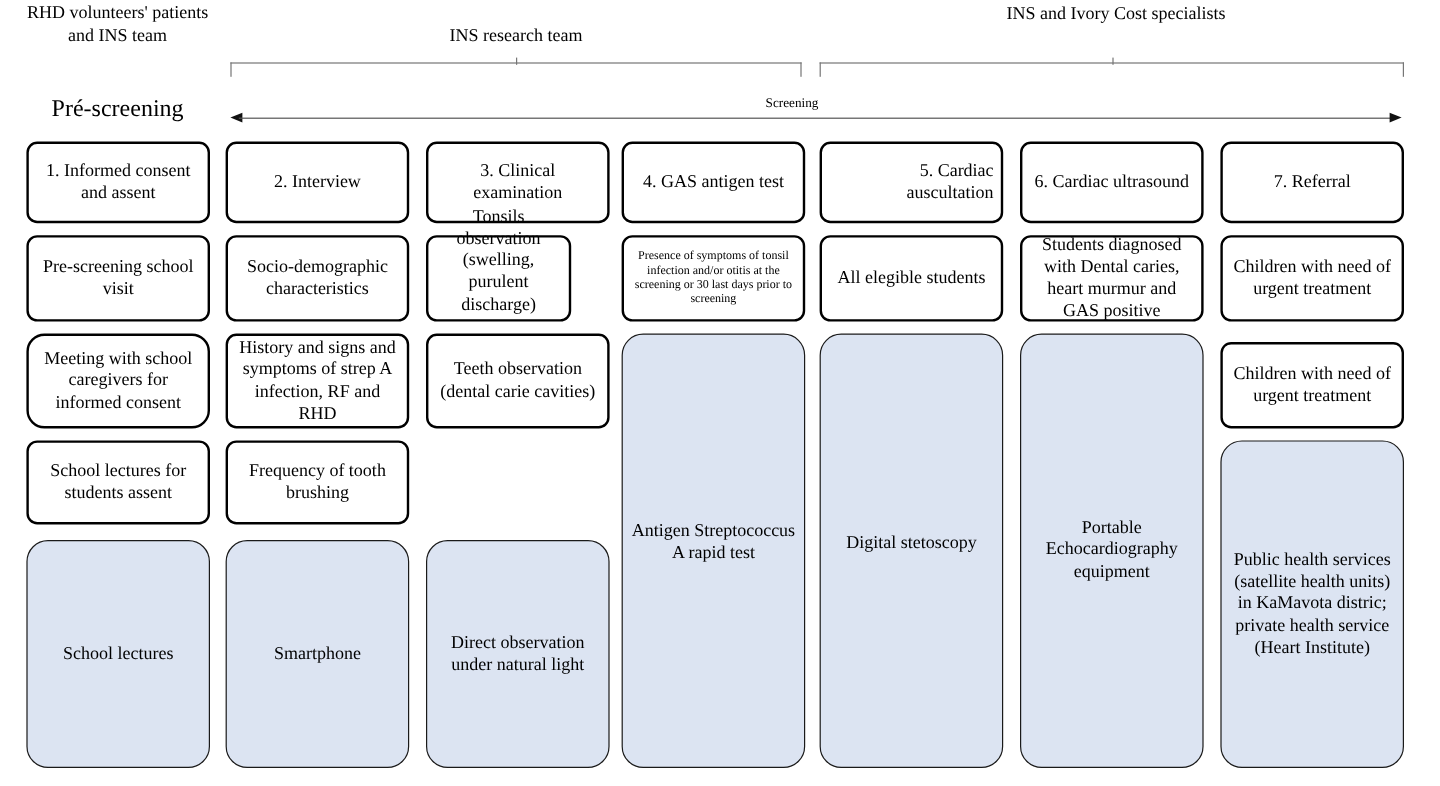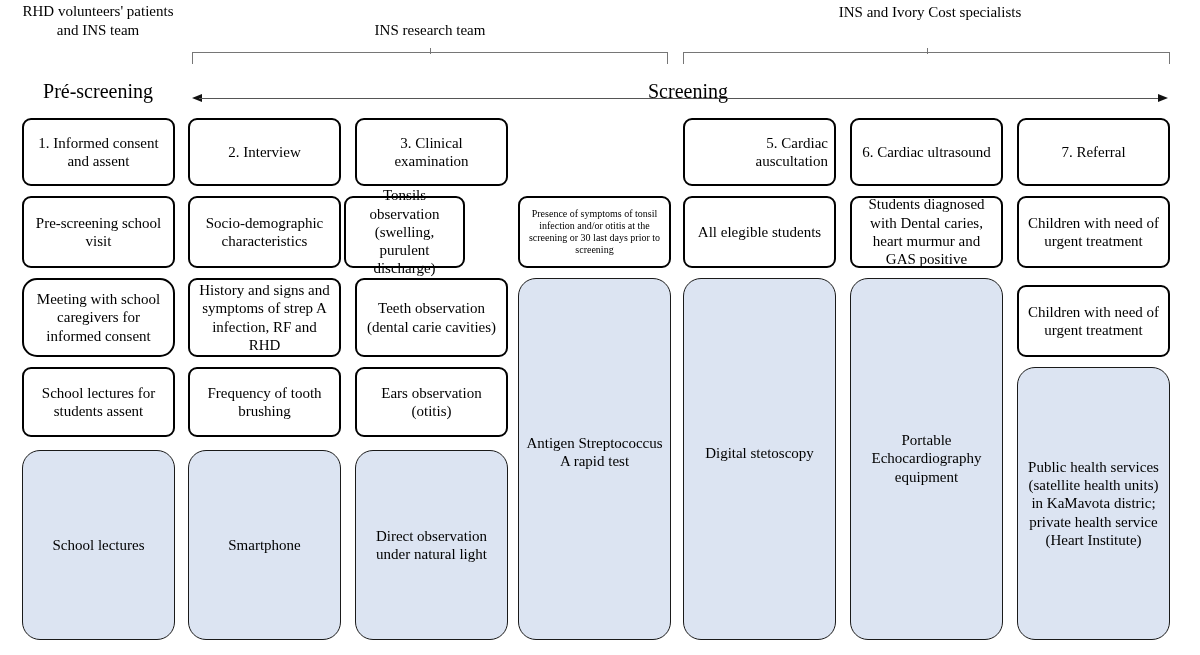--- a/index.html
+++ b/index.html
@@ -12,21 +12,21 @@
 
   
   .grouplabel{
     position:absolute;text-align:center;font-size:15px;line-height:1.28;
     color:#000;
   }
   #grp-prescreen{left:14px;top:2px;width:168px;}
   #grp-ins-research{left:300px;top:21px;width:260px;}
   #grp-ins-ivory{left:700px;top:3px;width:460px;}
   #lbl-prescreening{position:absolute;left:14px;top:80px;width:168px;text-align:center;font-size:20px;}
-  #lbl-screening{position:absolute;left:588px;top:80px;width:200px;text-align:center;font-size:20px;}
+  #lbl-screening{position:absolute;left:560px;top:80px;width:200px;text-align:center;font-size:11px;}
 
   
   .bracket{position:absolute;height:11px;border:1px solid #767676;border-bottom:none;}
   .bracket .tick{position:absolute;top:-5px;left:50%;width:1px;height:6px;background:#767676;}
   #bracket-research{left:192px;top:52px;width:474px;}
   #bracket-ivory{left:683px;top:52px;width:485px;}
 
   
   #screening-arrow{position:absolute;left:192px;top:98px;width:976px;height:2px;}
   #screening-arrow .shaft{position:absolute;left:7px;right:7px;top:0px;height:1px;background:#555;}
@@ -107,33 +107,33 @@
   <div class="box white" style="left:188px;top:367px;width:153px;height:70px;">
     <span class="txt">Frequency of tooth brushing</span>
   </div>
   <div class="box blue" style="left:188px;top:450px;width:153px;height:190px;">
     <span class="txt">Smartphone</span>
   </div>
 
   <div class="box white" style="left:355px;top:118px;width:153px;height:68px;">
     <span class="txt">3. Clinical examination</span>
   </div>
-  <div class="box white" style="left:344px;top:196px;width:121px;height:72px;">
+  <div class="box white" style="left:355px;top:196px;width:121px;height:72px;align-items:flex-end;">
     <span class="txt">Tonsils observation (swelling, purulent discharge)</span>
   </div>
   <div class="box white" style="left:355px;top:278px;width:153px;height:79px;">
     <span class="txt">Teeth observation (dental carie cavities)</span>
   </div>
-  <div class="box white" style="left:355px;top:367px;width:153px;height:70px;">
-    <span class="txt">Ears observation (otitis)</span>
-  </div>
   <div class="box blue" style="left:355px;top:450px;width:153px;height:190px;">
     <span class="txt">Direct observation under natural light</span>
   </div>
 
+  <div class="box white" style="left:518px;top:118px;width:153px;height:68px;">
+    <span class="txt">4. GAS antigen test</span>
+  </div>
   <div class="box white tiny" style="left:518px;top:196px;width:153px;height:72px;">
     <span class="txt">Presence of symptoms of tonsil infection  and/or otitis at the screening or 30 last days prior to screening</span>
   </div>
   <div class="box blue topalign" style="left:518px;top:278px;width:153px;height:362px;padding-top:155px;">
     <span class="txt">Antigen Streptococcus A rapid test</span>
   </div>
 
   <div class="box white" style="left:683px;top:118px;width:153px;height:68px;text-align:right;">
     <span class="txt">5. Cardiac auscultation</span>
   </div>

